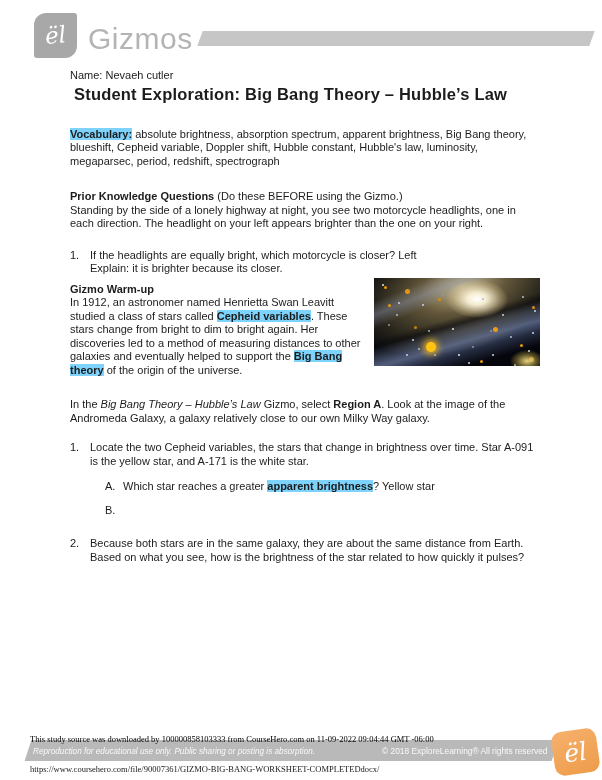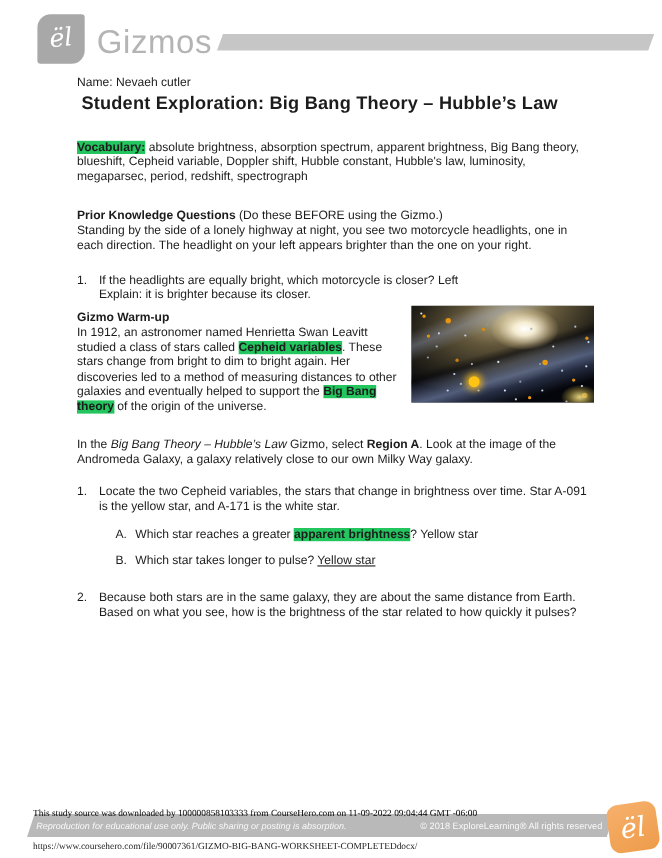--- a/index.html
+++ b/index.html
@@ -13,21 +13,21 @@
   .hdr-logo span{color:#fff;font-family:"DejaVu Serif",serif;font-style:italic;font-size:23px;
             transform:rotate(-5deg);line-height:1;}
   .hdr-brand{position:absolute;left:88px;top:23px;font-size:30px;line-height:32px;color:#b4b4b4;
             letter-spacing:.5px;}
   .hdr-bar{position:absolute;left:200px;top:31px;width:392px;height:15px;background:#c6c6c6;
             transform:skewX(-20deg);}
 
   
   .content{position:absolute;left:70px;top:69px;width:470px;}
   .title{font-size:16.5px;line-height:21px;font-weight:bold;margin:1px 0 0 4px;letter-spacing:.2px;}
-  .hl{background:#22c55e;font-weight:bold;}
+  .hl{background:#7dd3fc;font-weight:bold;}
   .vocab{margin-top:23px;}
   .prior-h{margin-top:22px;}
   .q{display:flex;margin-top:18px;}
   .qnum{width:20px;flex:none;}
   .qbody{flex:1;}
   .warm{margin-top:7px;}
   .warm-h{font-weight:bold;}
   .region{margin-top:21px;clear:both;}
   .locate{margin-top:16px;}
   .sub{display:flex;margin:12px 0 0 35px;}
@@ -141,21 +141,20 @@
       <div class="qbody">Locate the two Cepheid variables, the stars that change in brightness over time. Star A-091 is the yellow star, and A-171 is the white star.</div>
     </div>
 
     <div class="sub">
       <div class="submark">A.</div>
       <div><span>Which star reaches a greater </span><span class="hl">apparent brightness</span><span>? Yellow star</span></div>
     </div>
 
     <div class="sub" style="margin-top:10px;">
       <div class="submark">B.</div>
-      <div><span>Which star takes longer to pulse? </span><span class="ul">Yellow star</span></div>
     </div>
 
     <div class="q q2">
       <div class="qnum">2.</div>
       <div class="qbody">Because both stars are in the same galaxy, they are about the same distance from Earth. Based on what you see, how is the brightness of the star related to how quickly it pulses?</div>
     </div>
 
 
   </div>
 

